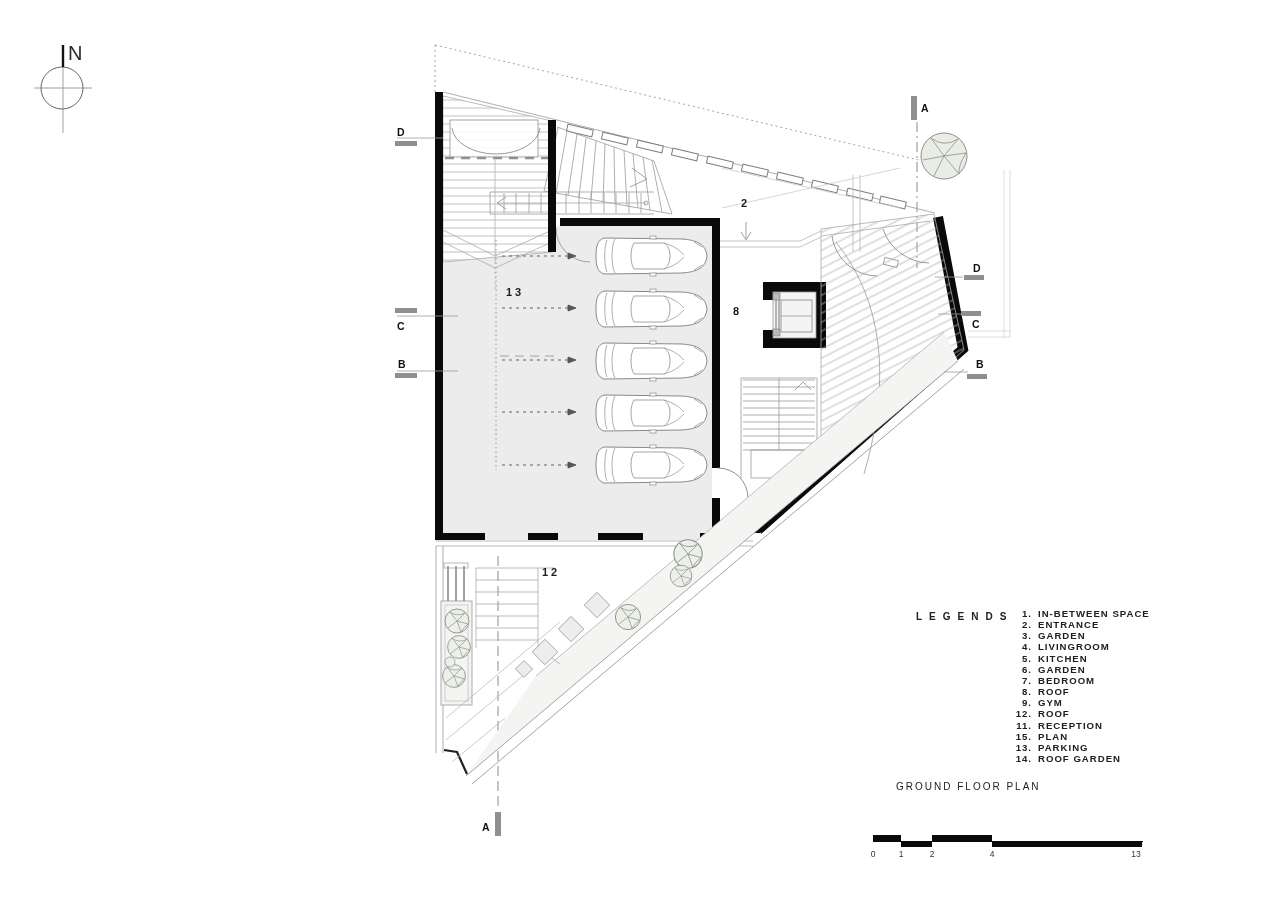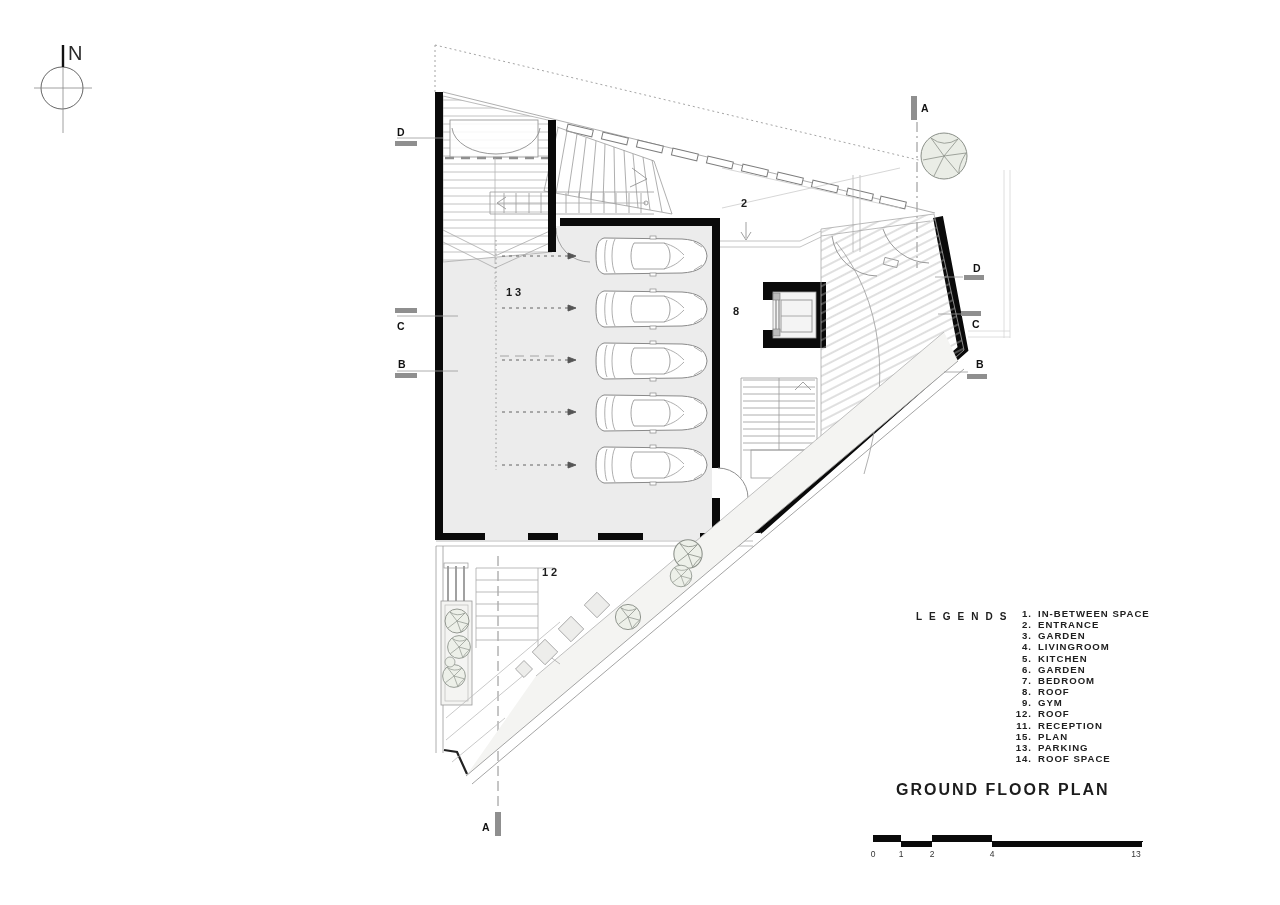--- a/index.html
+++ b/index.html
@@ -11,21 +11,21 @@
   .mletter{font-family:"Liberation Sans",sans-serif;font-size:10.5px;font-weight:700;fill:#111;}
   .nletter{font-family:"Liberation Sans",sans-serif;font-size:20px;font-weight:400;fill:#2a2a2a;}
   
   .legend{position:absolute;left:896px;top:608px;color:#202020;}
   .legend-heading{position:absolute;left:0;top:3px;font-size:10px;font-weight:600;
                   letter-spacing:7px;white-space:nowrap;padding-left:20px;}
   .legend-items{position:absolute;left:104px;top:0;width:300px;}
   .legend-row{display:flex;line-height:11.15px;font-size:9.6px;font-weight:600;
               letter-spacing:1px;white-space:nowrap;}
   .legend-row .n{width:32px;text-align:right;margin-right:6px;flex:0 0 auto;}
-  .plan-title{position:absolute;left:896px;top:781px;font-size:16px;font-weight:700;
+  .plan-title{position:absolute;left:896px;top:781px;font-size:10px;font-weight:400;
               letter-spacing:2px;color:#1c1c1c;white-space:nowrap;}
   
   .scale-bar{position:absolute;left:0;top:0;}
   .sb-seg{position:absolute;height:6px;background:#0a0a0a;}
   .sb-base{position:absolute;left:873px;top:841px;width:270px;height:1px;background:#0a0a0a;}
   .sb-tick{position:absolute;top:849px;font-size:8.5px;color:#333;width:16px;text-align:center;}
 </style>
 </head>
 <body>
 
@@ -327,21 +327,21 @@
     <div class="legend-row">
           <span class="n">15.</span>
           <span class="t">PLAN</span>
         </div>
     <div class="legend-row">
           <span class="n">13.</span>
           <span class="t">PARKING</span>
         </div>
     <div class="legend-row">
           <span class="n">14.</span>
-          <span class="t">ROOF SPACE</span>
+          <span class="t">ROOF GARDEN</span>
         </div>
   </div>
 </div>
 
 <div class="plan-title">GROUND FLOOR PLAN</div>
 
 <div class="scale-bar">
   <div class="sb-base"></div>
   <div class="sb-seg" style="left:873px;top:835px;width:28px;"></div>
   <div class="sb-seg" style="left:901px;top:841px;width:31px;"></div>

